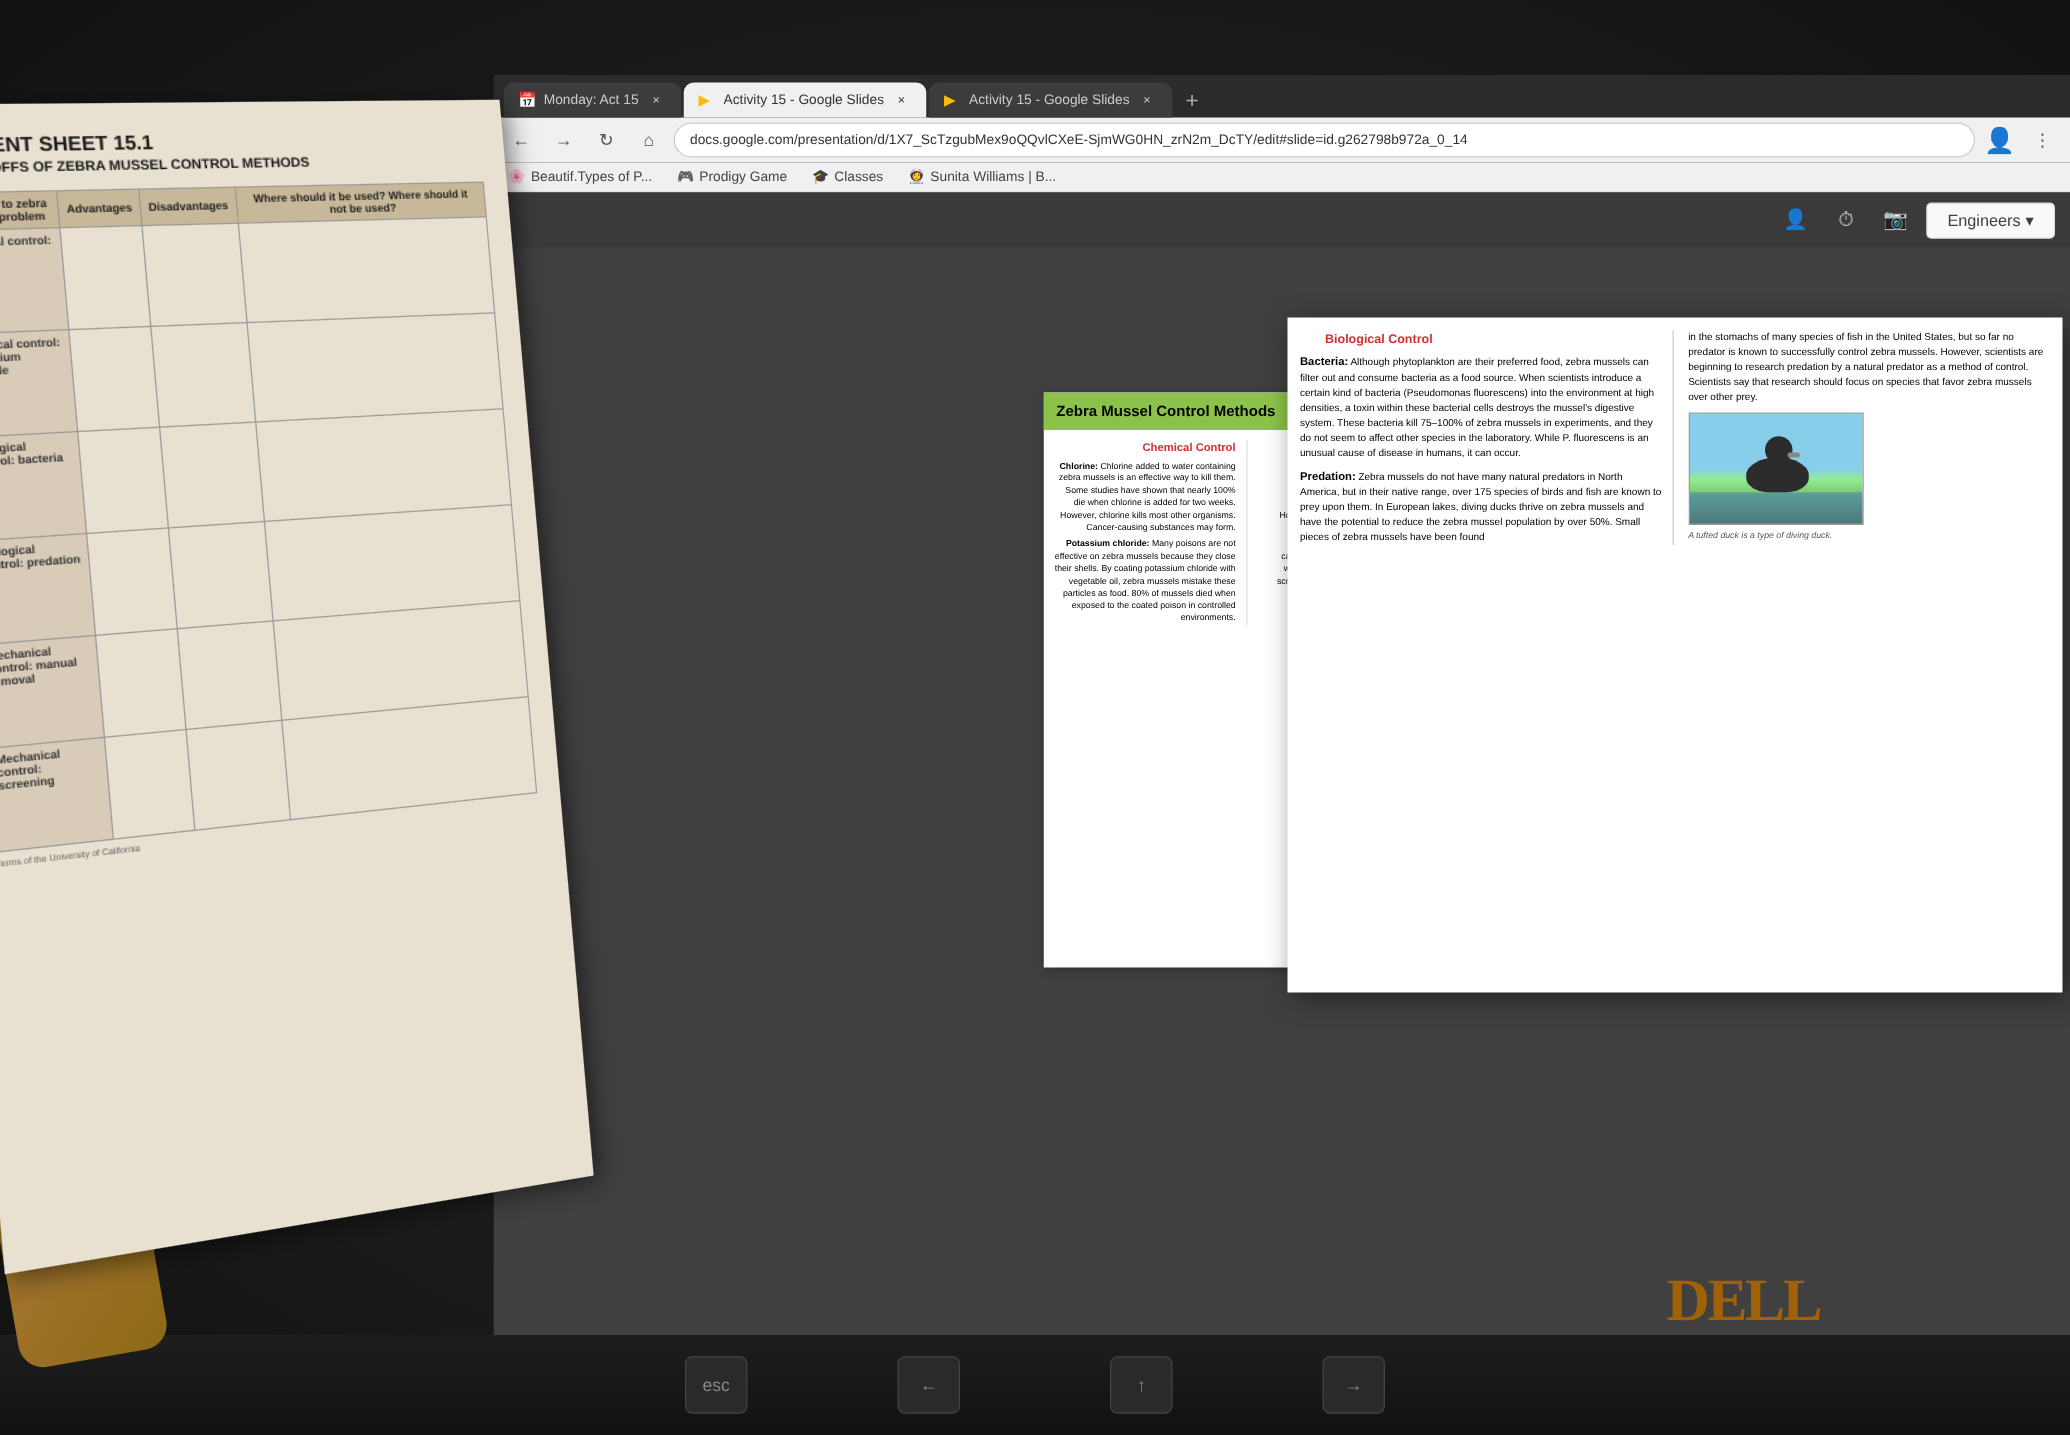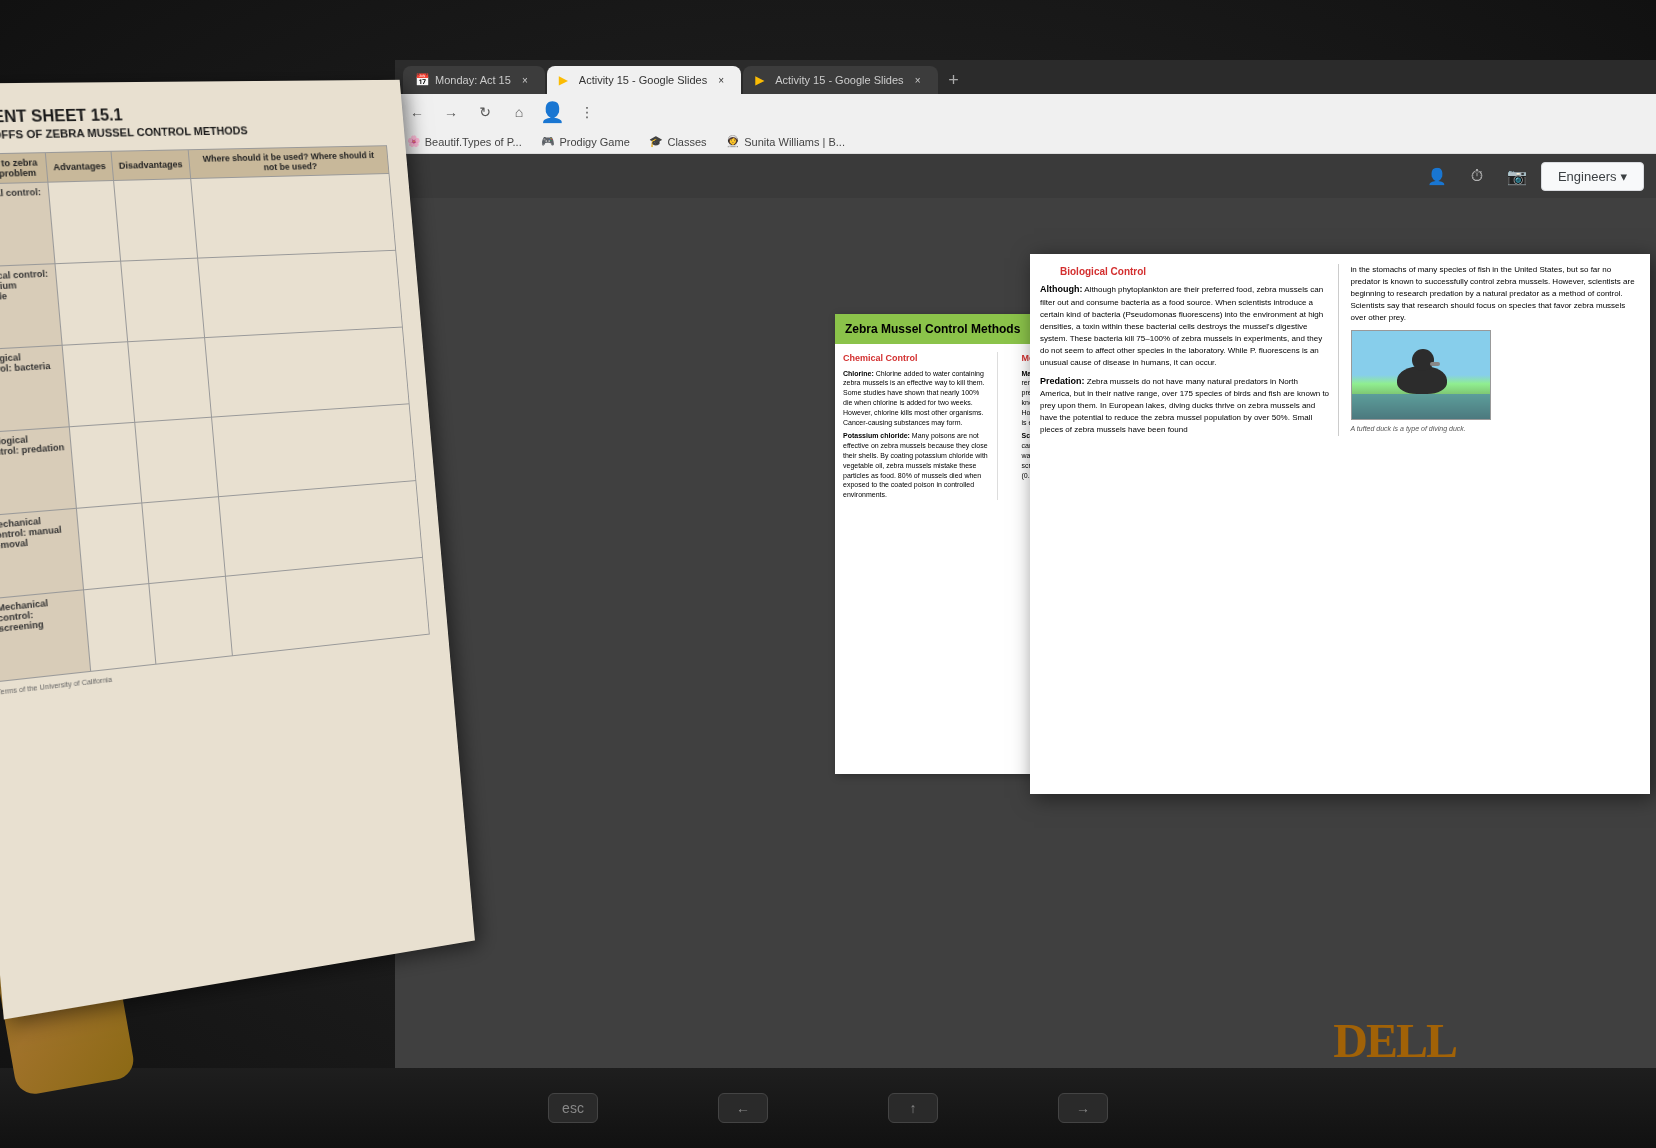--- a/index.html
+++ b/index.html
@@ -297,21 +297,21 @@
       height: 80px;
       background: linear-gradient(to top, #111, #1e1e1e);
       display: flex;
       align-items: center;
       justify-content: center;
       gap: 120px;
     }
 
     .key-btn {
       width: 50px;
-      height: 30px;
+      height: 46px;
       background: #2a2a2a;
       border: 1px solid #444;
       border-radius: 6px;
       display: flex;
       align-items: center;
       justify-content: center;
       color: #888;
       font-size: 14px;
     }
   </style>
@@ -395,20 +395,23 @@
       <span class="tab-close">×</span>
     </div>
     <div class="tab-new">+</div>
   </div>
 
   <div class="address-bar-row">
     <div class="nav-btn">←</div>
     <div class="nav-btn">→</div>
     <div class="nav-btn">↻</div>
     <div class="nav-btn">⌂</div>
+    <div class="address-bar">
+      <span style="font-size:11px; overflow:hidden; text-overflow:ellipsis; white-space:nowrap; color:#333;">docs.google.com/presentation/d/1X7_ScTzgubMex9oQQvlCXeE-SjmWG0HN_zrN2m_DcTY/edit#slide=id.g262798b972a_0_14</span>
+    </div>
     <div class="nav-btn" style="font-size:20px;">👤</div>
     <div class="nav-btn">⋮</div>
   </div>
 
   <div class="bookmarks-bar">
     <div class="bookmark-item">
       <span>🌸</span>
       <span>Beautif.Types of P...</span>
     </div>
     <div class="bookmark-item">
@@ -437,21 +440,21 @@
       </div>
     </div>
 
     <div class="slide-container">
 
       <div style="position:absolute; left:440px; top:160px; width:340px; height:460px; background:#fff; box-shadow:2px 2px 8px rgba(0,0,0,0.3); overflow:hidden; z-index:1;">
         <div style="background:#8bc34a; padding:5px 10px; display:flex; justify-content:space-between; align-items:center;">
           <span style="font-size:12px; font-weight:bold; color:#000;">Zebra Mussel Control Methods</span>
           <span style="font-size:16px; font-weight:bold; color:#1565c0; background:#fff; padding:1px 6px; border-radius:2px;">Page 69</span>
         </div>
-        <div style="display:flex; padding:8px; gap:20px; font-size:7px; line-height:1.4;">
+        <div style="display:flex; padding:8px; gap:20px; font-size:7px; line-height:1.4;text-align:right;">
           <div style="flex:1; border-right:1px solid #ddd; padding-right:8px;">
             <div style="font-weight:bold; color:#d32f2f; font-size:9px; margin-bottom:4px;">Chemical Control</div>
             <div style="margin-bottom:4px;">
               <span style="font-weight:bold;">Chlorine:</span>
               <span> Chlorine added to water containing zebra mussels is an effective way to kill them. Some studies have shown that nearly 100% die when chlorine is added for two weeks. However, chlorine kills most other organisms. Cancer-causing substances may form.</span>
             </div>
             <div>
               <span style="font-weight:bold;">Potassium chloride:</span>
               <span> Many poisons are not effective on zebra mussels because they close their shells. By coating potassium chloride with vegetable oil, zebra mussels mistake these particles as food. 80% of mussels died when exposed to the coated poison in controlled environments.</span>
             </div>
@@ -469,21 +472,21 @@
           </div>
         </div>
       </div>
 
       <div style="position:absolute; left:635px; top:100px; width:620px; height:540px; background:#fff; box-shadow:4px 4px 20px rgba(0,0,0,0.5); overflow:hidden; z-index:2;">
         <div style="display:flex; padding:10px; gap:8px; font-size:8px; line-height:1.5; flex:1;">
 
           <div style="flex:1; border-right:1px solid #ccc; padding-right:8px;">
             <div style="font-weight:bold; color:#d32f2f; font-size:10px; margin-bottom:4px;padding-left:20px;">Biological Control</div>
             <div style="margin-bottom:6px;">
-              <span style="font-weight:bold; font-size:9px;">Although:</span>
+              <span style="font-weight:bold; font-size:9px;">Bacteria:</span>
               <span> Although phytoplankton are their preferred food, zebra mussels can filter out and consume bacteria as a food source. When scientists introduce a certain kind of bacteria (Pseudomonas fluorescens) into the environment at high densities, a toxin within these bacterial cells destroys the mussel's digestive system. These bacteria kill 75–100% of zebra mussels in experiments, and they do not seem to affect other species in the laboratory. While P. fluorescens is an unusual cause of disease in humans, it can occur.</span>
             </div>
             <div>
               <span style="font-weight:bold; font-size:9px;">Predation:</span>
               <span> Zebra mussels do not have many natural predators in North America, but in their native range, over 175 species of birds and fish are known to prey upon them. In European lakes, diving ducks thrive on zebra mussels and have the potential to reduce the zebra mussel population by over 50%. Small pieces of zebra mussels have been found</span>
             </div>
           </div>
 
           <div style="flex:1; padding-left:4px;">
             <div style="margin-bottom:6px; font-size:8px;">in the stomachs of many species of fish in the United States, but so far no predator is known to successfully control zebra mussels. However, scientists are beginning to research predation by a natural predator as a method of control. Scientists say that research should focus on species that favor zebra mussels over other prey.</div>

